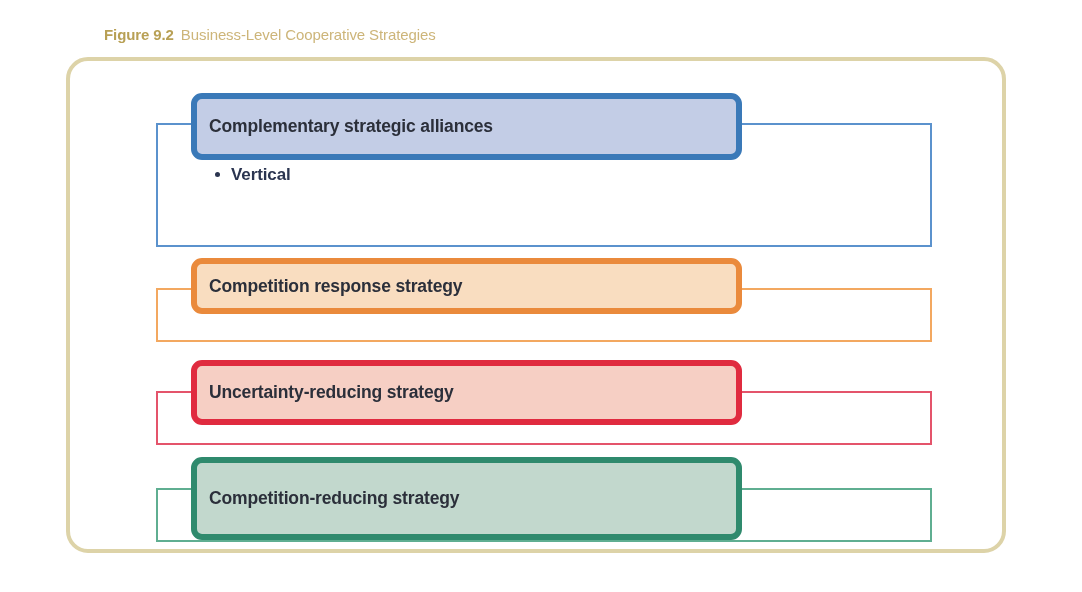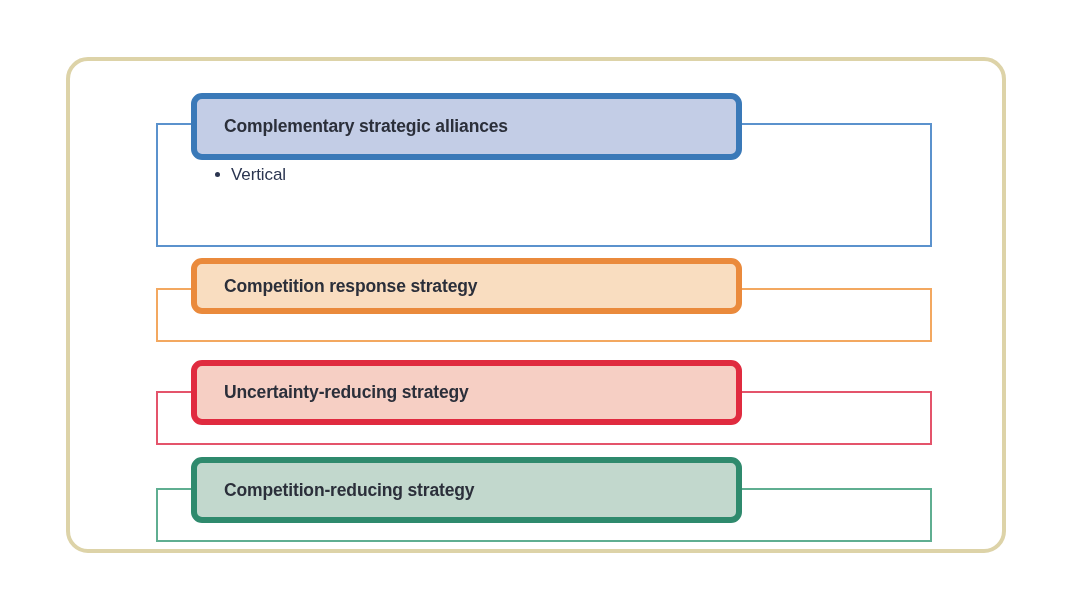--- a/index.html
+++ b/index.html
@@ -86,21 +86,21 @@
     border-style: solid;
     border-radius: 11px;
     display: flex;
     align-items: center;
   }
   .strategy-box .box-label {
     font-size: 17.5px;
     font-weight: bold;
     color: #2b2f3a;
     letter-spacing: -0.15px;
-    padding-left: 27px;
+    padding-left: 12px;
     white-space: nowrap;
     font-family: "Liberation Sans", sans-serif;
   }
 
   .box-blue {
     top: 93px;
     height: 67px;
     border-color: #3a79b8;
     background: #c3cde6;
   }
@@ -111,35 +111,35 @@
     background: #f9ddc0;
   }
   .box-red {
     top: 360px;
     height: 65px;
     border-color: #e02b3f;
     background: #f6cfc4;
   }
   .box-green {
     top: 457px;
-    height: 66px;
+    height: 83px;
     border-color: #2f8a6d;
     background: #c2d8cd;
   }
 
   
   .sub-list {
     position: absolute;
     left: 215px;
     top: 165px;
     width: 420px;
   }
   .sub-item {
     font-size: 17px;
-    font-weight: normal;
+    font-weight: bold;
     color: #2b3550;
     letter-spacing: -0.1px;
     margin-bottom: 20px;
     font-family: "Liberation Sans", sans-serif;
     white-space: nowrap;
   }
   .sub-item .bullet-dot {
     display: inline-block;
     width: 5px;
     height: 5px;
@@ -148,20 +148,23 @@
     vertical-align: middle;
     margin-right: 11px;
     margin-bottom: 2px;
   }
 </style>
 </head>
 <body>
 
 <div id="figure-root">
 
+  <div class="caption">
+    <span class="fig-label">Figure 9.2</span><span class="fig-title">Business-Level Cooperative Strategies</span>
+  </div>
 
   <div class="outer-frame"></div>
 
   <div class="bracket blue bracket-blue"></div>
   <div class="bracket orange bracket-orange"></div>
   <div class="bracket red bracket-red"></div>
   <div class="bracket green bracket-green"></div>
 
   <div class="strategy-box box-blue">
     <span class="box-label">Complementary strategic alliances</span>

